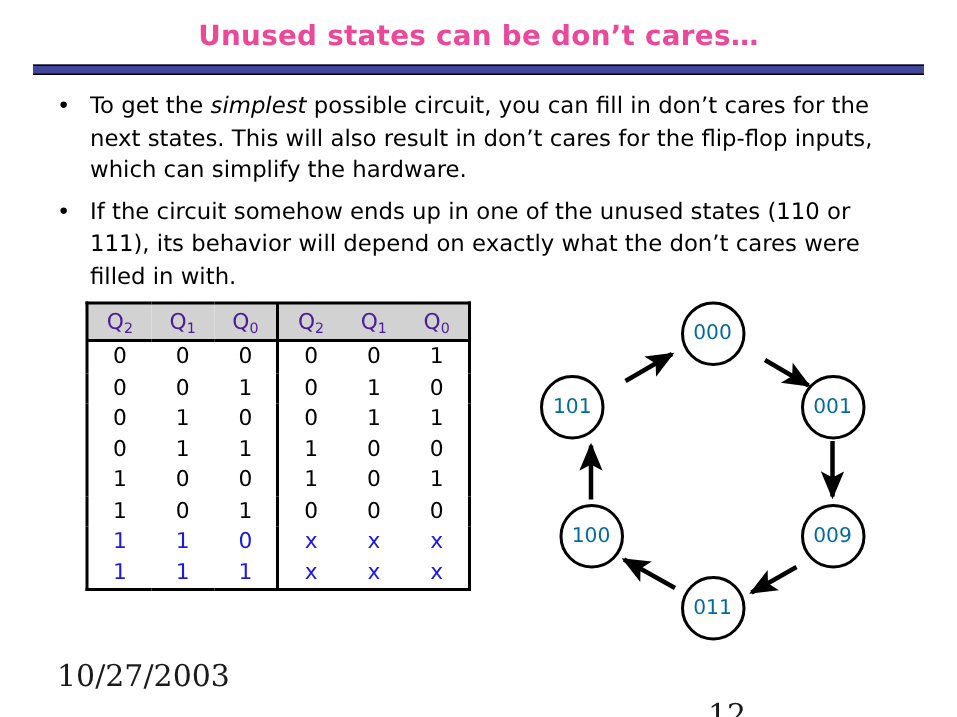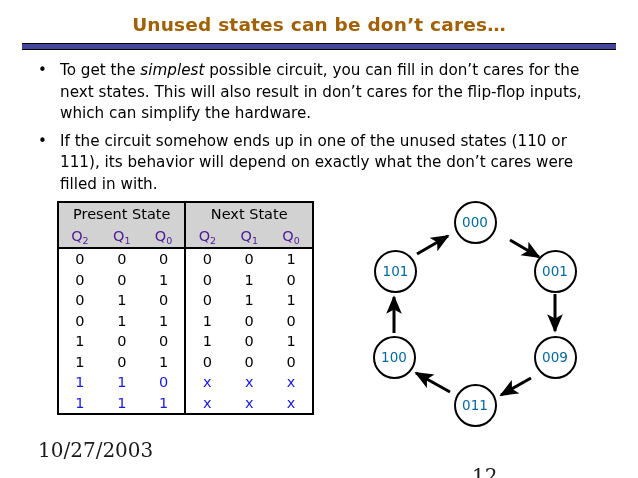--- a/index.html
+++ b/index.html
@@ -26,21 +26,21 @@
   .title {
     position: absolute;
     left: 0;
     top: 14px;
     width: 638px;
     text-align: center;
     font-family: "DejaVu Sans", sans-serif;
     font-weight: bold;
     font-size: 18.5px;
     letter-spacing: 0.2px;
-    color: #a16207;
+    color: #ec4899;
     white-space: nowrap;
   }
   .title-rule {
     position: absolute;
     left: 22px;
     top: 43px;
     width: 594px;
     height: 7px;
     background: #43459b;
     border-top: 1.5px solid #000000;
@@ -170,24 +170,20 @@
     </div>
     <div class="bullet">
       <span class="dot">•</span>
       <span>If the circuit somehow ends up in one of the unused states (110 or 111), its behavior will depend on exactly what the don’t cares were filled in with.</span>
     </div>
   </div>
 
   <table class="state-table">
     <thead>
       <tr>
-        <th class="hdr-group col-w" colspan="3">Present State</th>
-        <th class="hdr-group col-w sep-l" colspan="3">Next State</th>
-      </tr>
-      <tr>
         <th class="hdr-sub col-w">Q<sub>2</sub></th>
         <th class="hdr-sub col-w">Q<sub>1</sub></th>
         <th class="hdr-sub col-w">Q<sub>0</sub></th>
         <th class="hdr-sub col-w sep-l">Q<sub>2</sub></th>
         <th class="hdr-sub col-w">Q<sub>1</sub></th>
         <th class="hdr-sub col-w">Q<sub>0</sub></th>
       </tr>
     </thead>
     <tbody id="table-body">
         <tr>
@@ -278,21 +274,21 @@
 
         <line x1="62" y1="62" x2="93" y2="44"></line>
       </g>
     </svg>
     <div id="diagram-nodes">
         <div class="node" style="left: 98.5px; top: 8.5px;">000</div>
         <div class="node" style="left: 178.5px; top: 57.5px;">001</div>
         <div class="node" style="left: 178.5px; top: 143.5px;">009</div>
         <div class="node" style="left: 98.5px; top: 191.5px;">011</div>
         <div class="node" style="left: 17.5px; top: 143.5px;">100</div>
-        <div class="node" style="left: 19px; top: 57.5px;">101</div>
+        <div class="node" style="left: 5px; top: 57.5px;">101</div>
       </div>
   </div>
 
   <div class="footer">
     <span class="f-date">10/27/2003</span>
     <span class="f-page">12</span>
   </div>
 
 </div>
 

